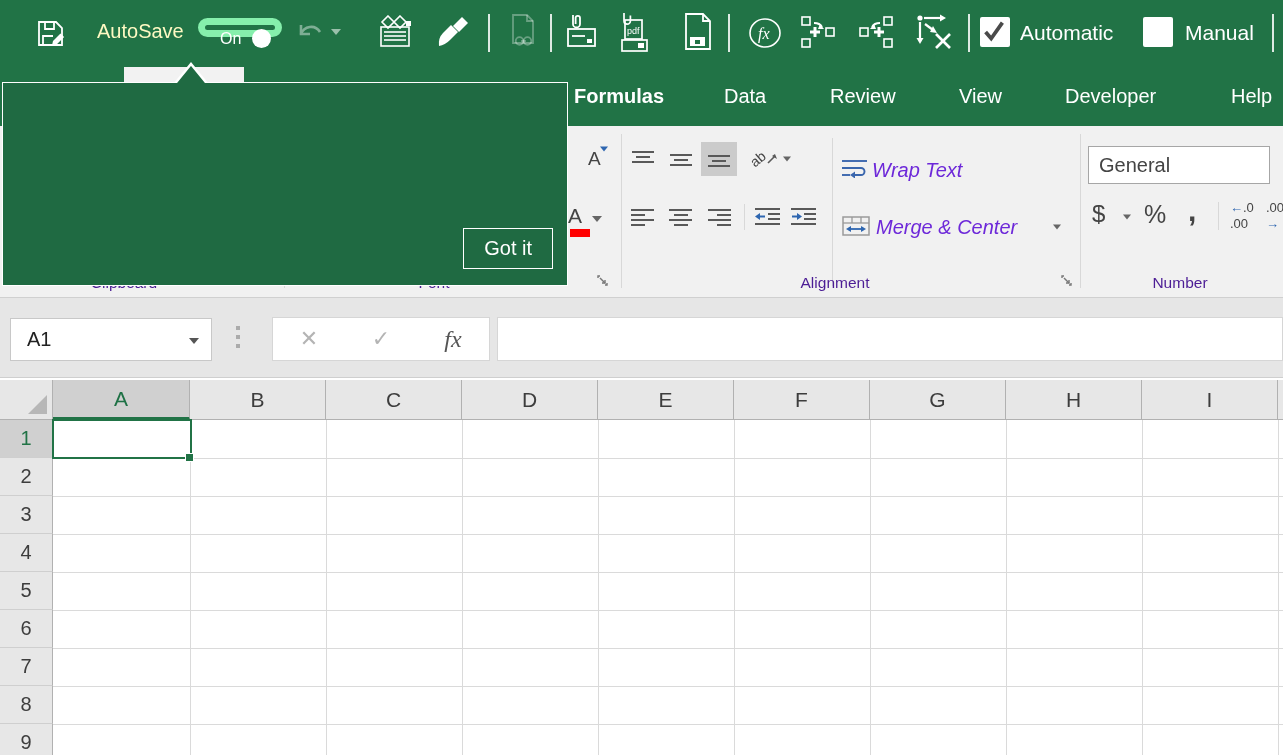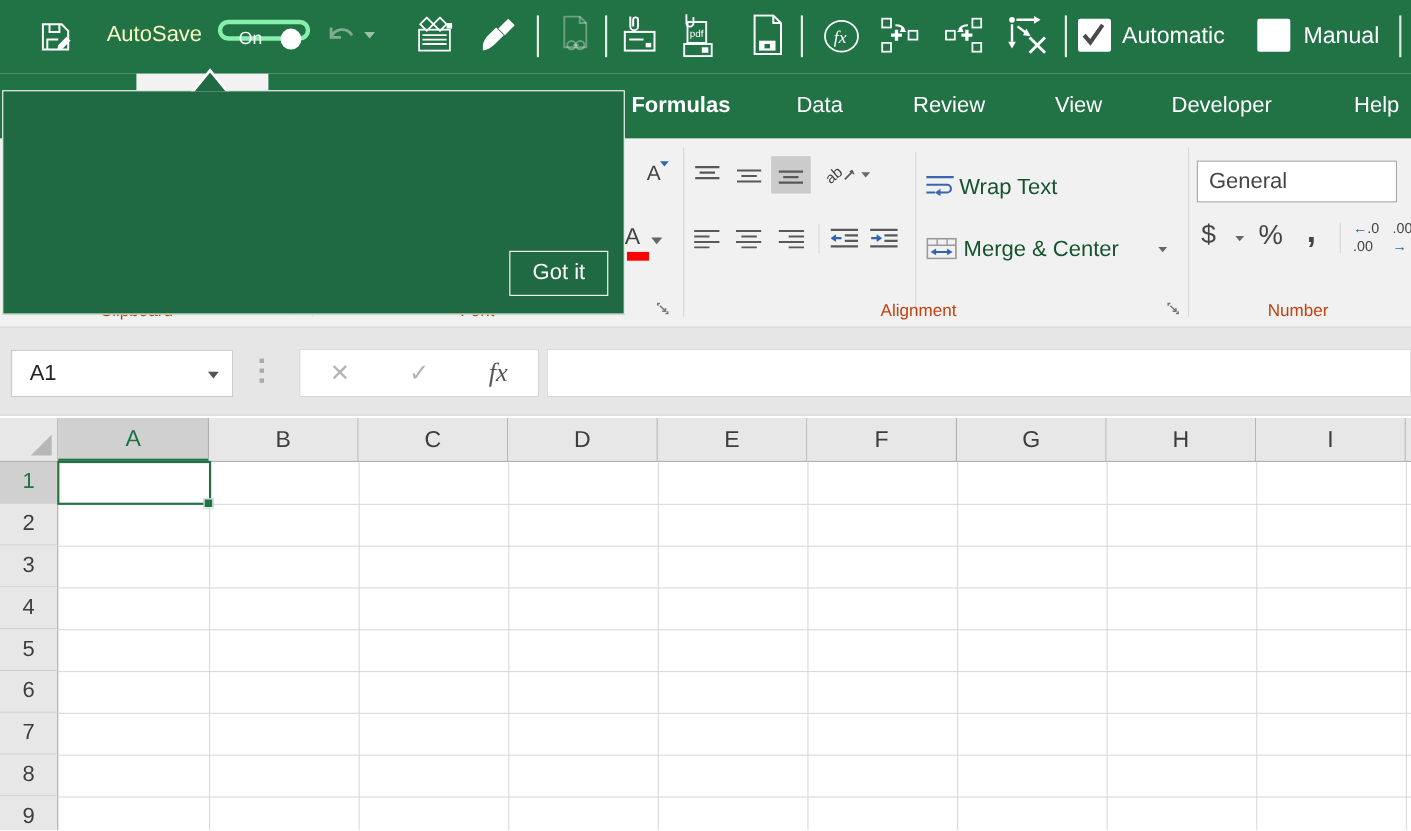--- a/index.html
+++ b/index.html
@@ -6,37 +6,37 @@
   html,body { background:#fff; }
   #screen {
     position: relative; width: 1283px; height: 755px; overflow: hidden;
     font-family: "Liberation Sans", sans-serif; background:#fff;
   }
   
   .titlebar { position:absolute; left:0; top:0; width:1283px; height:67px; background:#217346; }
   .qat-item { position:absolute; }
   .qat-sep { position:absolute; top:14px; width:2px; height:38px; background:rgba(255,255,255,.85); }
   .autosave-label { top:20px; color:#fef9c3; font-size:20px; }
-  .toggle { top:18px; width:84px; height:19px; border:4px solid #86efac; border-radius:16px; }
+  .toggle { top:18px; width:84px; height:19px; border:7px solid #86efac; border-radius:16px; }
   .toggle-on-text { position:absolute; left:15px; top:5px; color:#fff; font-size:16px; }
   .toggle-knob { position:absolute; right:4px; top:4px; width:19px; height:19px; border-radius:50%; background:#fff; }
   .qat-text { color:#fff; font-size:21px; top:21px; }
   .checkbox { width:30px; height:30px; background:#fff; border-radius:2px; top:17px; }
   
   .tabrow { position:absolute; left:0; top:67px; width:1283px; height:59px; background:#217346; }
   .home-tab-partial { position:absolute; left:124px; top:0; width:120px; height:59px; background:#f2f2f2; }
   .tab { position:absolute; top:0; height:59px; display:flex; align-items:center; color:#fff; font-size:20px; cursor:default; }
   
   .ribbon { position:absolute; left:0; top:126px; width:1283px; height:172px; background:#f1f1f1; border-bottom:1px solid #d0d0d0; }
   .gdiv { position:absolute; top:8px; height:154px; width:1px; background:#d8d8d8; }
-  .group-label { position:absolute; top:148px; width:140px; text-align:center; font-size:15.5px; color:#c2410c; }
+  .group-label { position:absolute; top:148px; width:140px; text-align:center; font-size:15.5px; color:#4c1d95; }
   .launcher { position:absolute; top:148px; width:14px; height:14px; }
   .rbtn { position:absolute; display:flex; align-items:center; justify-content:center; }
   .rbtn.active { background:#cbcbcb; }
-  .rlabel { position:absolute; color:#14532d; font-size:20px; }
+  .rlabel { position:absolute; color:#6d28d9; font-size:20px;font-style:italic; }
   .caret-down { display:inline-block; width:0; height:0; border-left:5px solid transparent; border-right:5px solid transparent; border-top:6px solid #666; }
   .caret-down.blue { border-top-color:#2e66b0; }
   .glyph { position:absolute; color:#444; }
   .combo { position:absolute; left:1088px; top:20px; width:182px; height:38px; background:#fff; border:1px solid #a6a6a6; display:flex; align-items:center; padding-left:10px; font-size:20px; color:#444; }
   .dec-stack { position:absolute; top:74px; font-size:13px; color:#444; line-height:1.25; text-align:left; }
   .dec-stack .arr { color:#2e66b0; font-weight:bold; }
   .redbar { position:absolute; width:20px; height:8px; background:#f00; }
   
   .formulabar { position:absolute; left:0; top:298px; width:1283px; height:80px; background:#e6e6e6; border-bottom:1px solid #cfcfcf; }
   .name-box { position:absolute; left:10px; top:20px; width:202px; height:43px; background:#fff; border:1px solid #c8c8c8; display:flex; align-items:center; padding-left:16px; font-size:20px; color:#222; }

